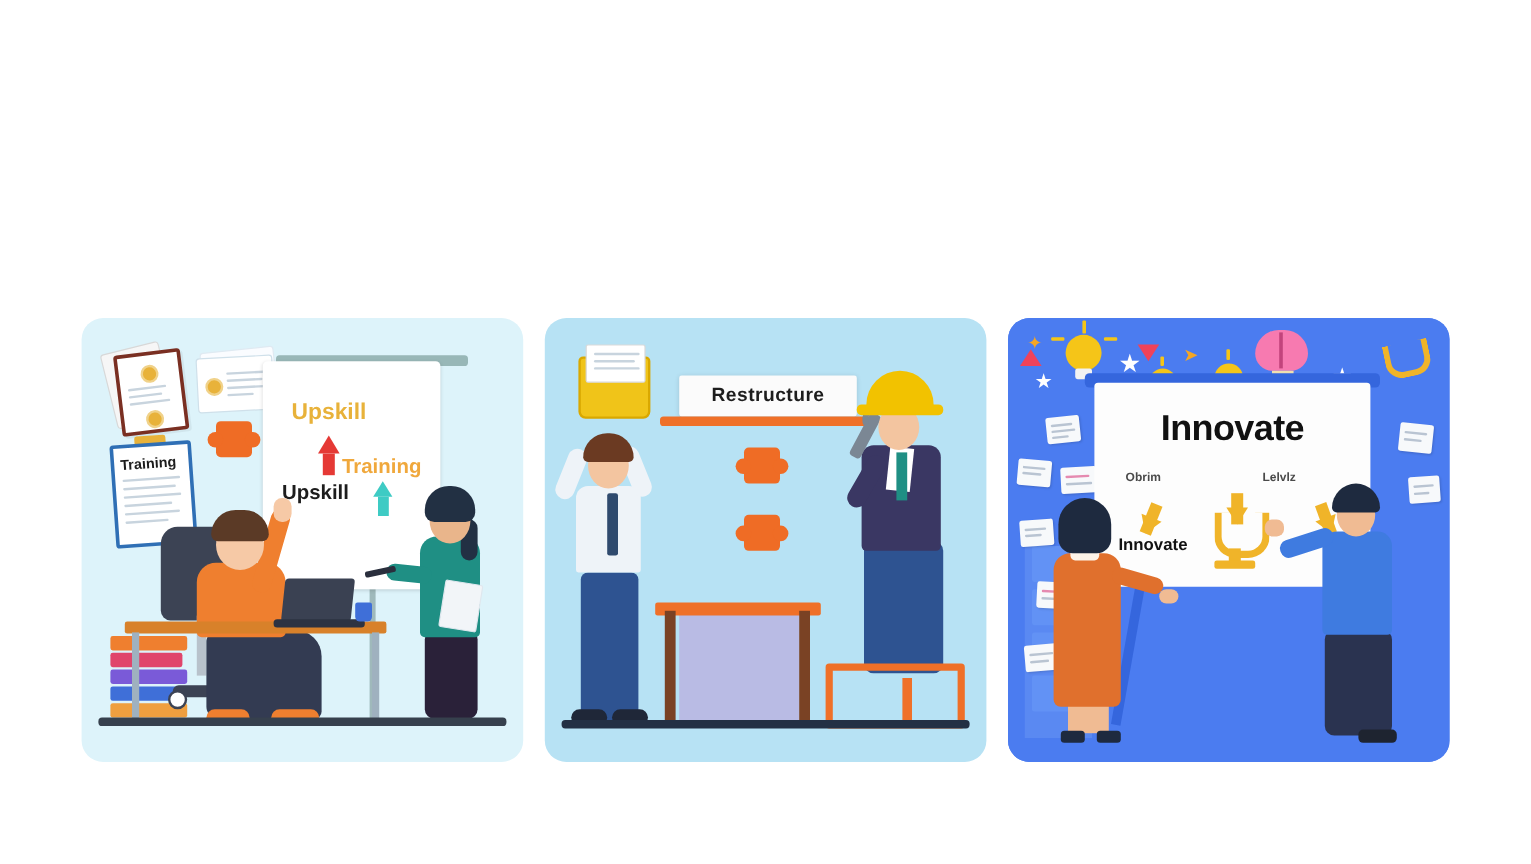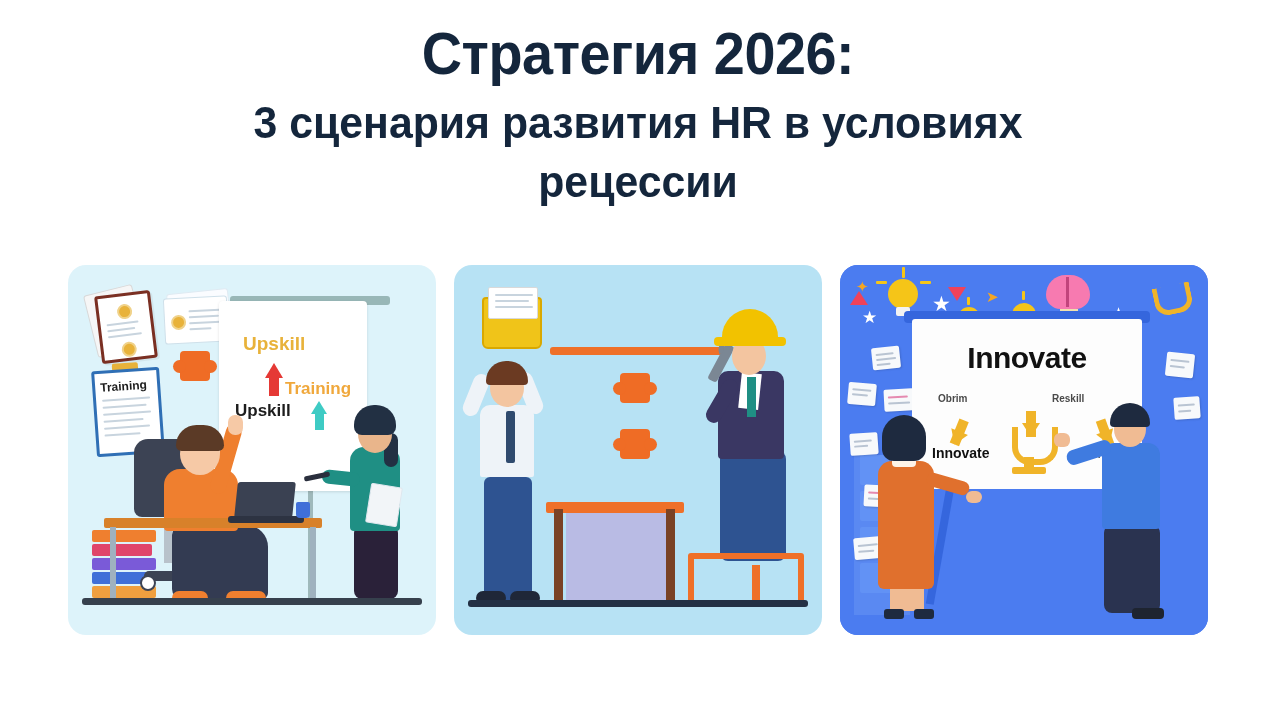--- a/index.html
+++ b/index.html
@@ -340,27 +340,20 @@
   .m3-arm { right: 96px; top: 180px; width: 46px; height: 15px; background: #3f7be0; border-radius: 7px; transform: rotate(-18deg); }
   .m3-hand { right: 138px; top: 168px; width: 16px; height: 14px; background: #f0bb93; border-radius: 6px; }
   .m3-legs { right: 48px; bottom: 22px; width: 56px; height: 88px; background: #2a3350; border-radius: 8px; }
   .m3-shoe { position:absolute; bottom: 16px; right: 44px; width: 32px; height: 11px; background: #1e2430; border-radius: 4px; }
 </style>
 </head>
 <body>
 
 <div class="slide">
 
-  <div class="title-block">
-    <div class="main-title">Стратегия 2026:</div>
-    <div class="sub-title">
-      <div>3 сценария развития HR в условиях</div>
-      <div>рецессии</div>
-    </div>
-  </div>
 
   <div class="panels">
 
     <div class="panel panel-1">
 
       <div class="art cert-a-back"></div>
       <div class="art cert-a">
         <div class="seal" style="left:18px; top:8px;"></div>
         <div class="ruled" style="top:26px; width:32px;"></div>
         <div class="ruled" style="top:32px; width:28px;"></div>
@@ -443,20 +436,23 @@
 
     <div class="panel panel-2">
 
       <div class="art folder"></div>
       <div class="folder-doc">
         <div class="ruled" style="top:6px; width:38px;"></div>
         <div class="ruled" style="top:12px; width:34px;"></div>
         <div class="ruled" style="top:18px; width:38px;"></div>
       </div>
 
+      <div class="art sign2">
+        <div class="sign2-text">Restructure</div>
+      </div>
       <div class="art sign2-bar"></div>
 
       <div class="art puz2 puz2-a"></div>
       <div class="art puz2 puz2-b"></div>
 
       <div class="art m2a-legs"></div>
       <div class="shoe" style="left:22px; width:30px; background:#1f2738;"></div>
       <div class="shoe" style="left:56px; width:30px; background:#1f2738;"></div>
       <div class="art m2a-body"></div>
       <div class="art m2a-tie"></div>
@@ -555,21 +551,21 @@
       </div>
       <div class="note" style="right:8px; top:132px; width:26px; height:22px; transform:rotate(-4deg);">
         <div class="note-line" style="top:7px; width:17px;"></div>
         <div class="note-line" style="top:13px; width:13px;"></div>
       </div>
 
       <div class="art board3-top"></div>
       <div class="art board3">
         <div class="b3-innovate">Innovate</div>
         <div class="b3-lbl b3-lbl-l">Obrim</div>
-        <div class="b3-lbl b3-lbl-c">Reskill</div>
+        <div class="b3-lbl b3-lbl-c">Lelvlz</div>
         <div class="arrow-gold" style="left:36px; top:112px; transform:rotate(22deg);"></div>
         <div class="arrow-gold" style="left:110px; top:104px;"></div>
         <div class="arrow-gold" style="left:186px; top:112px; transform:rotate(-20deg);"></div>
         <div class="b3-innovate2">Innovate</div>
         <div class="b3-lbl-b" style="left:168px;">imorenn</div>
         <div class="trophy"></div>
         <div class="trophy-stem"></div>
         <div class="trophy-base"></div>
       </div>
       <div class="board3-leg" style="left:96px; top:222px; transform:rotate(10deg);"></div>

